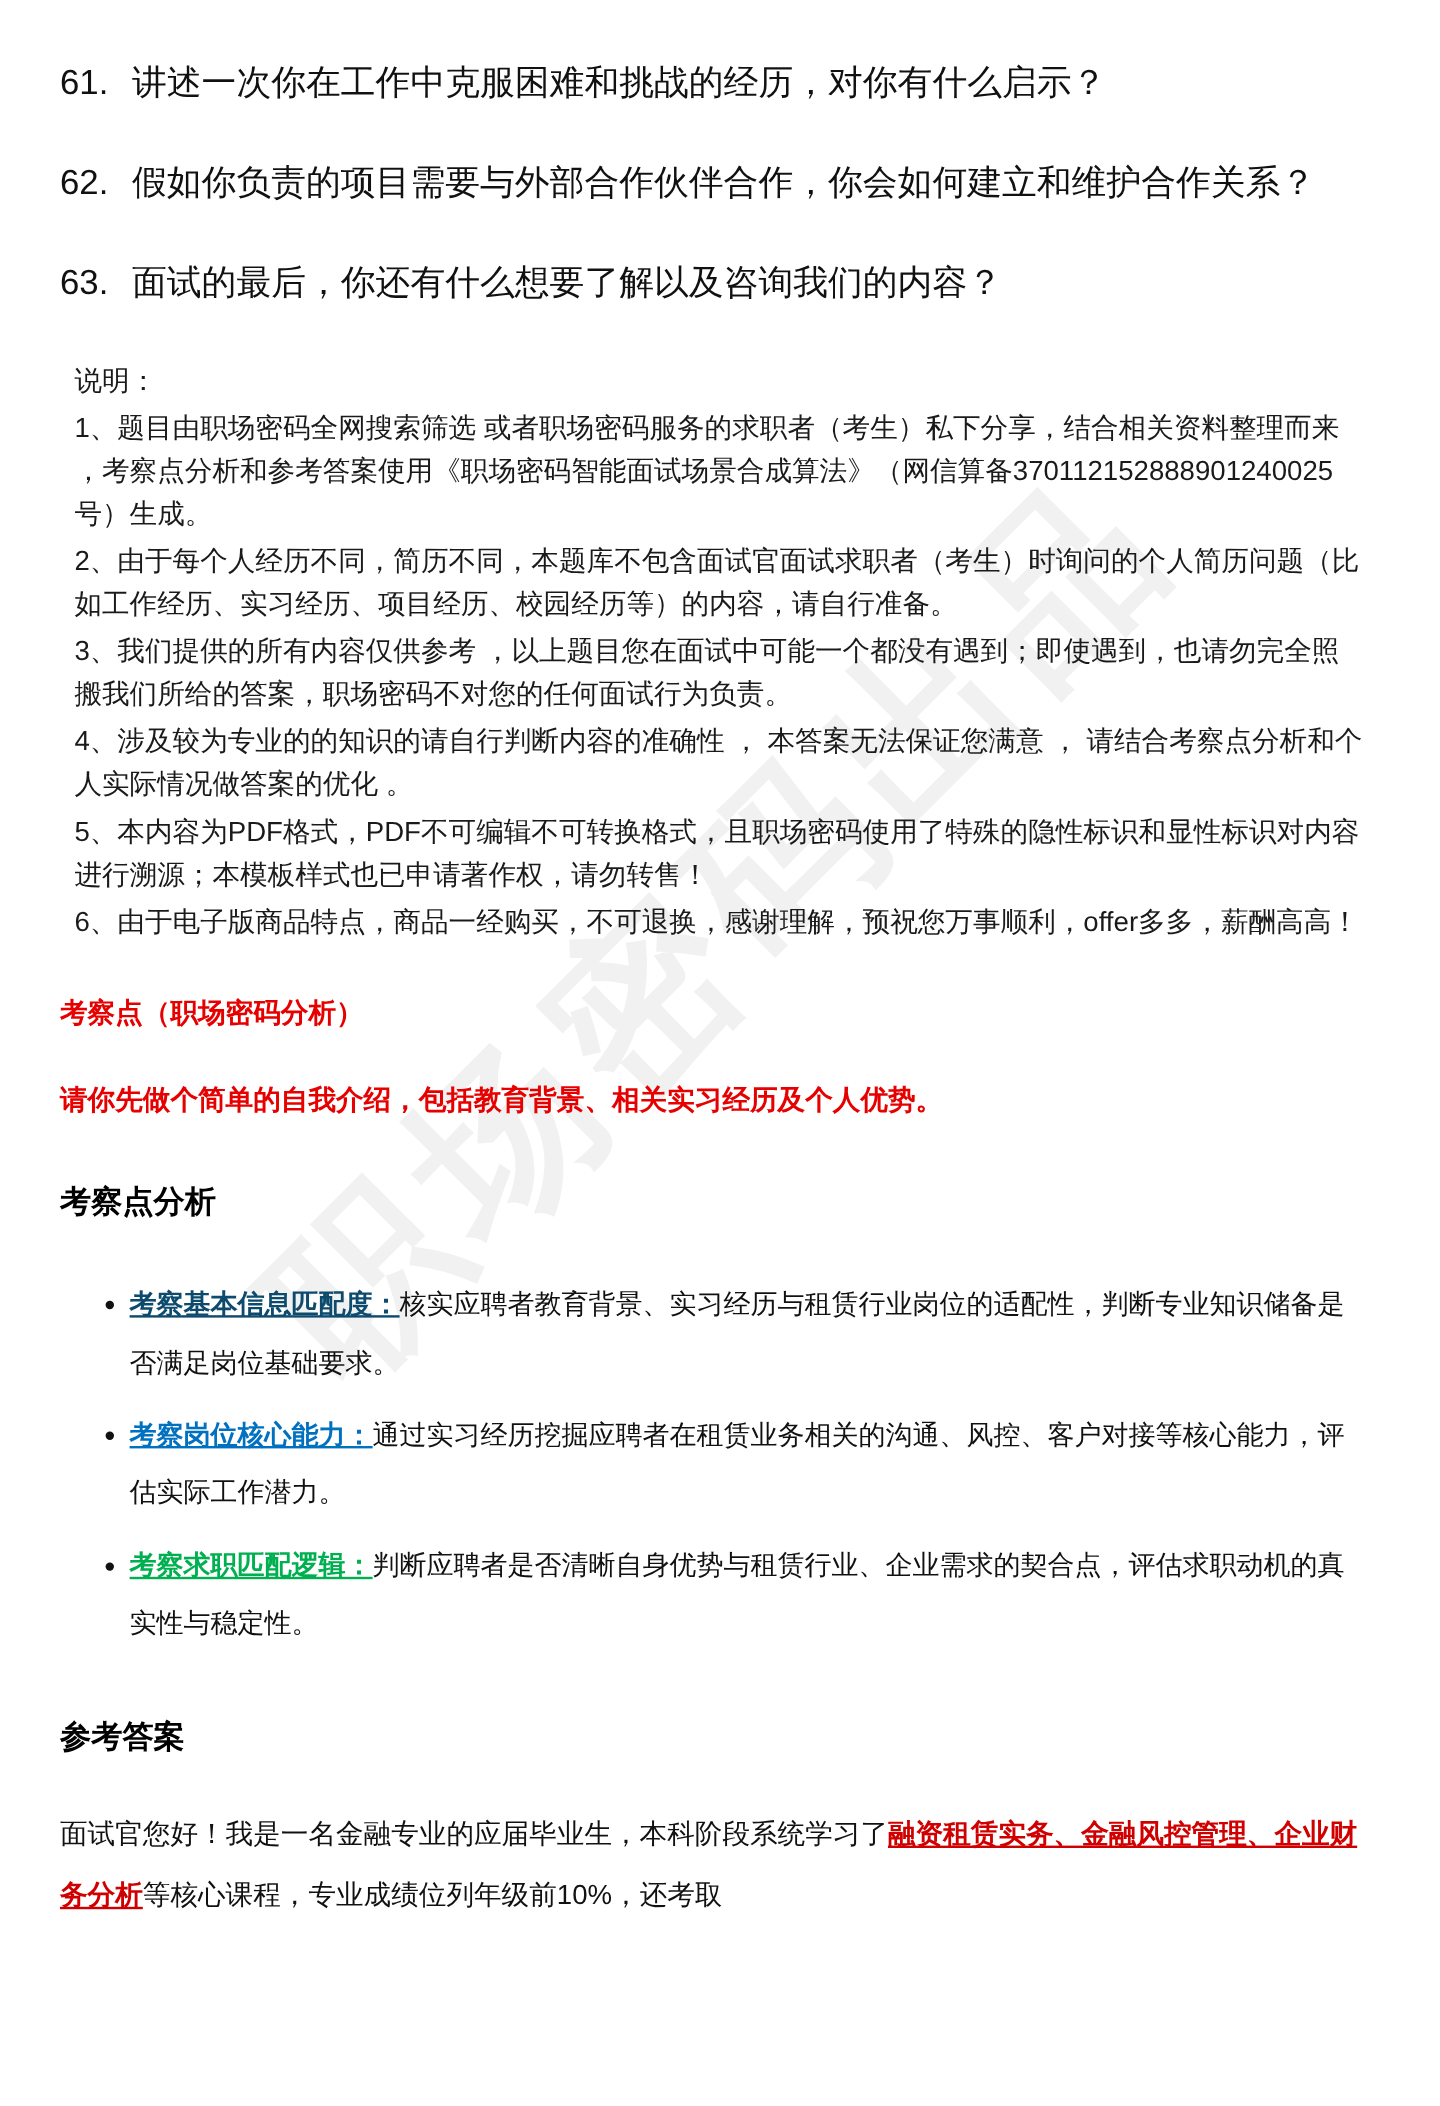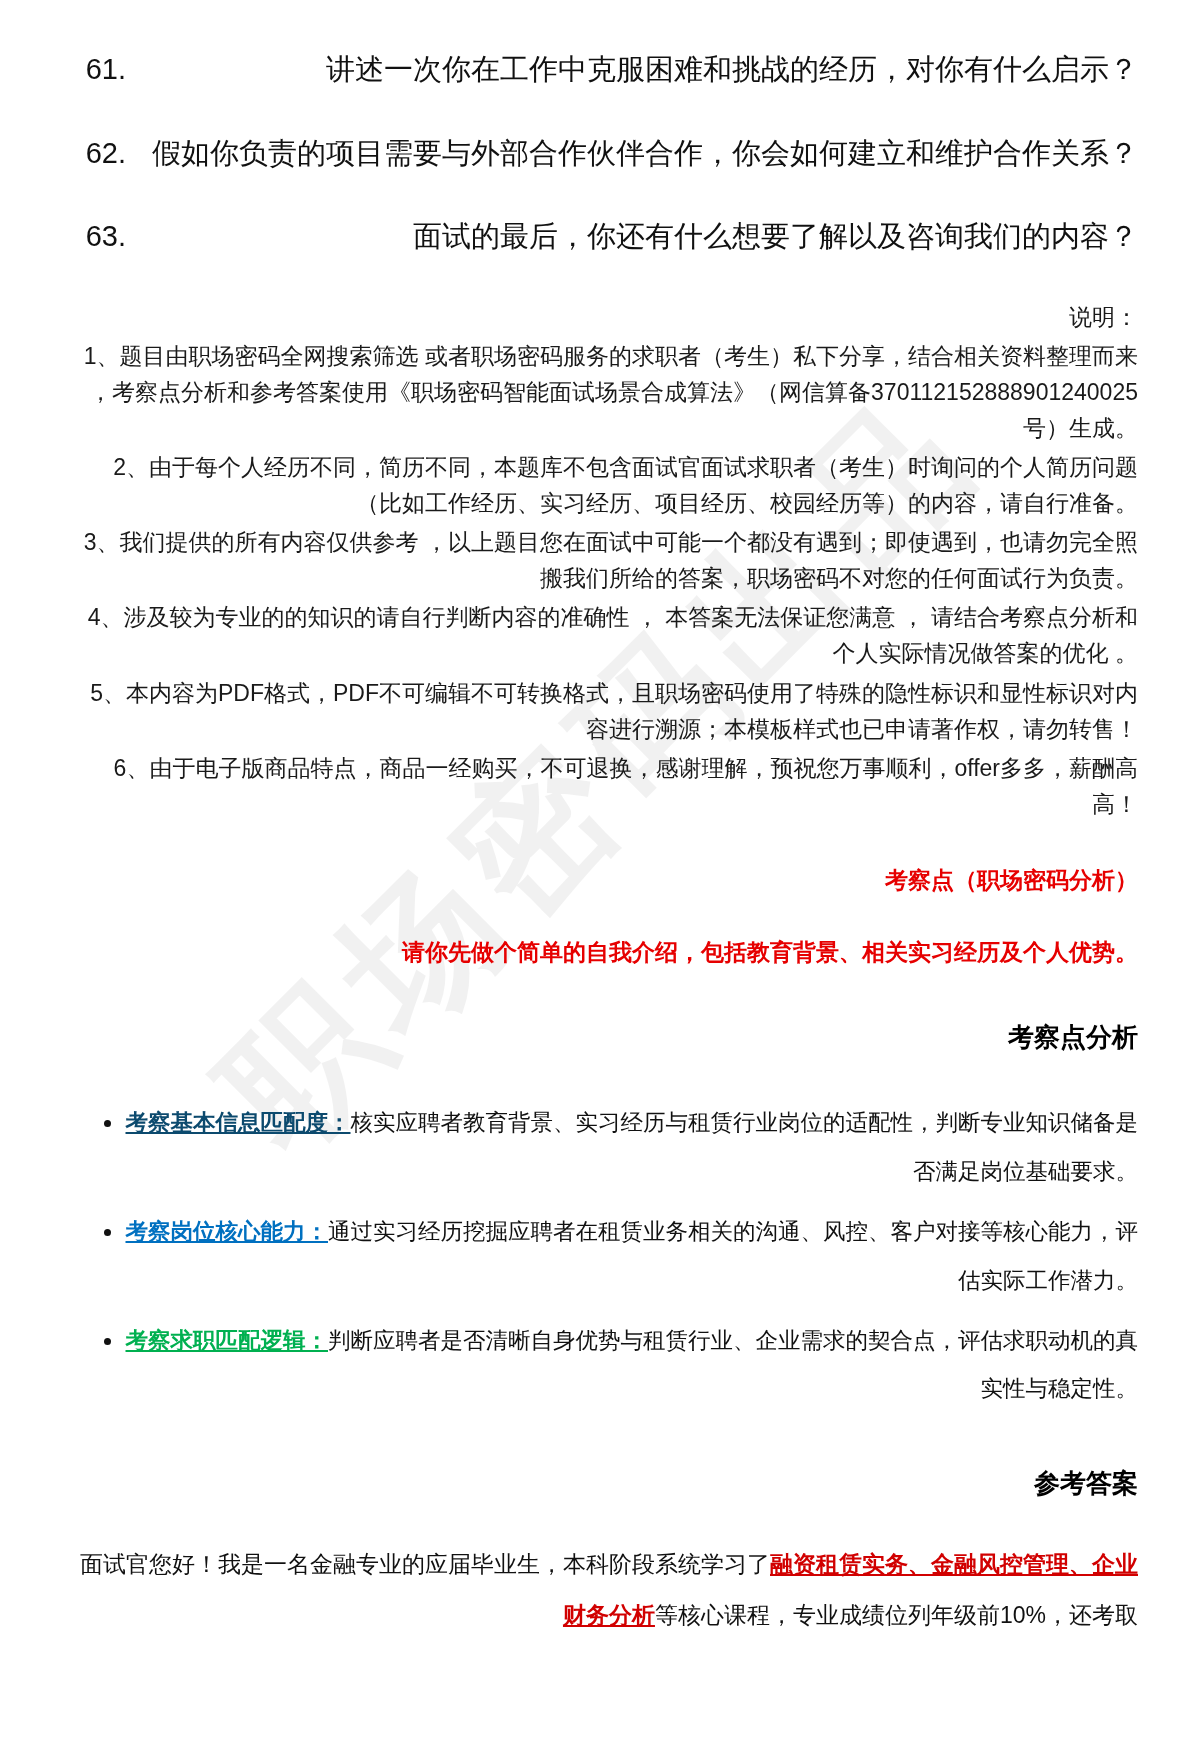--- a/index.html
+++ b/index.html
@@ -25,22 +25,21 @@
     font-weight: bold;
     letter-spacing: 14px;
     color: rgba(0, 0, 0, 0.055);
     white-space: nowrap;
     z-index: 0;
     user-select: none;
   }
   .content {
     position: relative;
     z-index: 1;
-    padding: 48px 62px 0 66px;
-    text-align: right;
+    padding: 48px 62px 0 50px;
   }
   .question {
     display: flex;
     font-size: 29px;
     line-height: 1.5;
     color: #111111;
     margin-bottom: 40px;
   }
   .q-num { flex: 0 0 60px; }
   .q-text { flex: 1; }

